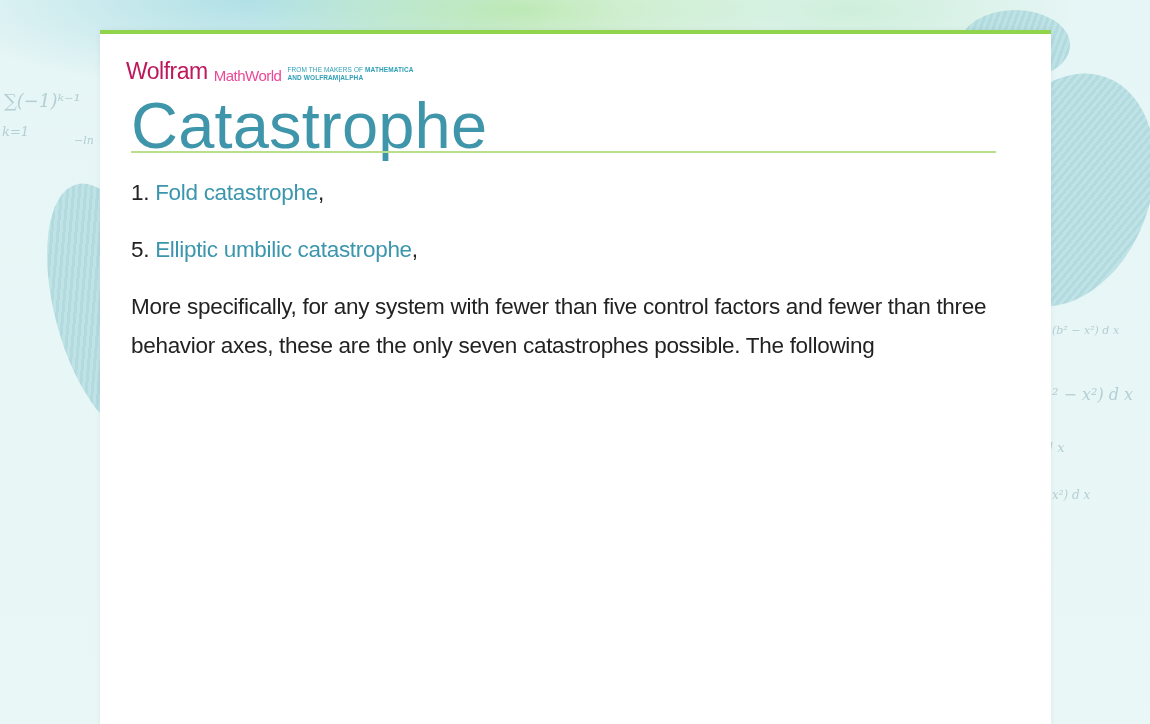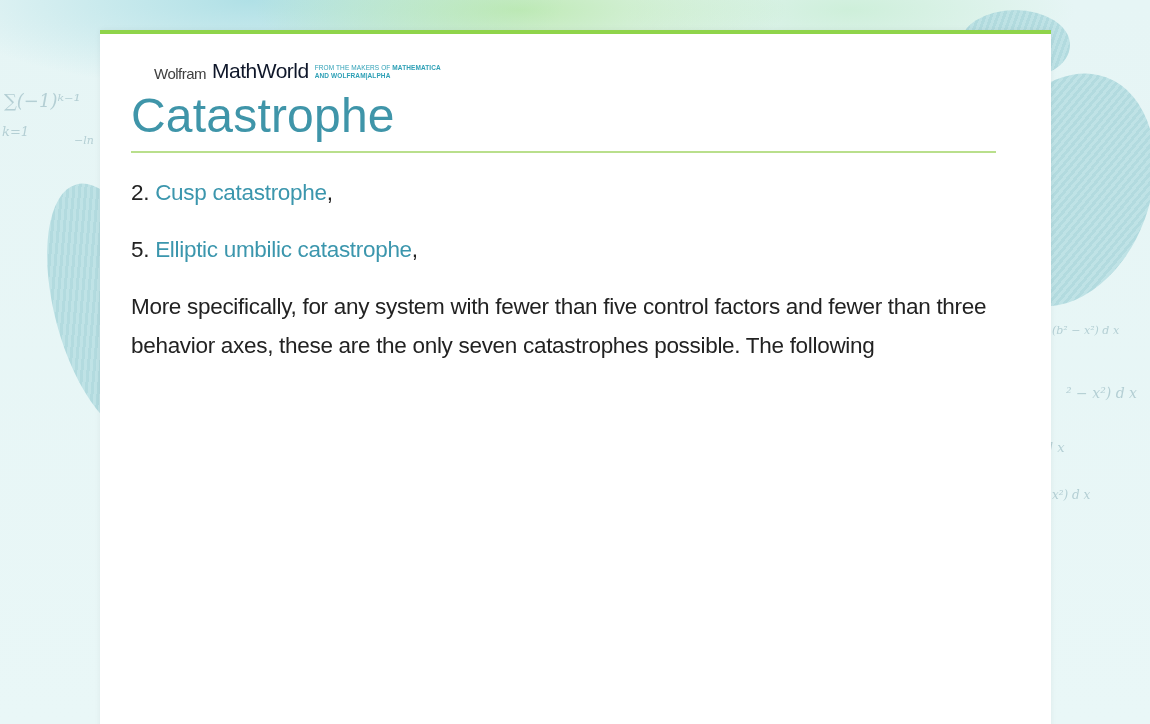--- a/index.html
+++ b/index.html
@@ -30,27 +30,27 @@
     .card {
       position: absolute; left: 100px; top: 30px; width: 951px; height: 720px;
       background: #ffffff;
       border-top: 4px solid #8fd44a;
       box-shadow: 0 0 6px rgba(0,0,0,0.06);
     }
     .logo {
       position: absolute; left: 26px; top: 26px;
       display: flex; align-items: flex-end; gap: 6px;
     }
-    .logo-wolfram { font-size: 15px; color: #404040; letter-spacing: -0.5px; line-height: 1; margin-left: 28px; }
-    .logo-mathworld { font-size: 21px; color: #0f172a; letter-spacing: -0.5px; line-height: 1; }
+    .logo-wolfram { font-size: 23px; color: #be185d; letter-spacing: -0.5px; line-height: 1; }
+    .logo-mathworld { font-size: 15px; color: #ec4899; letter-spacing: -0.5px; line-height: 1; }
     .logo-tag { font-size: 6.5px; line-height: 7.5px; color: #2ea0b6; letter-spacing: 0.1px; padding-bottom: 2px; }
     .logo-tag b { font-weight: bold; }
     .title {
       position: absolute; left: 31px; top: 54px;
-      font-size: 48px; color: #3f95a9; font-weight: normal; letter-spacing: 0.2px;
+      font-size: 65px; color: #3f95a9; font-weight: normal; letter-spacing: 0.2px;
     }
     .title-rule {
       position: absolute; left: 31px; top: 117px; width: 865px; height: 2px;
       background: #b9df8c;
     }
     .content {
       position: absolute; left: 31px; top: 139px; width: 870px;
       font-size: 22.5px; color: #222; line-height: 39px;
       letter-spacing: -0.3px;
     }
@@ -63,38 +63,38 @@
 <body>
 
 <div class="bg">
   <div class="shape" style="left:55px;top:180px;width:110px;height:260px;transform:rotate(-15deg);"></div>
   <div class="shape" style="left:960px;top:10px;width:110px;height:70px;"></div>
   <div class="shape" style="left:980px;top:70px;width:170px;height:240px;transform:rotate(20deg);"></div>
   <div class="deco-math" style="left:4px;top:90px;font-size:18px;">∑(−1)ᵏ⁻¹</div>
   <div class="deco-math" style="left:2px;top:124px;font-size:13px;font-style:italic;">k=1</div>
   <div class="deco-math" style="left:74px;top:134px;font-size:11px;font-style:italic;">−ln</div>
   <div class="deco-math" style="left:1052px;top:324px;font-size:11px;">(b² − x²)  d x</div>
-  <div class="deco-math" style="left:1052px;top:385px;font-size:14px;margin-left:14px;">² − x²)  d x</div>
+  <div class="deco-math" style="left:1052px;top:385px;font-size:16px;">² − x²)  d x</div>
   <div class="deco-math" style="left:1008px;top:440px;font-size:13px;">− x²)  d x</div>
   <div class="deco-math" style="left:1052px;top:488px;font-size:12px;">x²)  d x</div>
 </div>
 
 <div class="card">
   <div class="logo">
     <span class="logo-wolfram">Wolfram</span>
     <span class="logo-mathworld">MathWorld</span>
     <span class="logo-tag">
       <span>FROM THE MAKERS OF </span><b>MATHEMATICA</b><br>
       <b>AND WOLFRAM|ALPHA</b>
     </span>
   </div>
 
   <h1 class="title">Catastrophe</h1>
   <div class="title-rule"></div>
 
   <div class="content">
     <ol>
-      <li><span>2. </span><a>Cusp catastrophe</a><span>,</span></li>
+      <li><span>1. </span><a>Fold catastrophe</a><span>,</span></li>
       <li><span>5. </span><a>Elliptic umbilic catastrophe</a><span>,</span></li>
     </ol>
     <p>More specifically, for any system with fewer than five control factors and fewer than three behavior axes, these are the only seven catastrophes possible. The following</p>
   </div>
 </div>
 
 </body></html>

